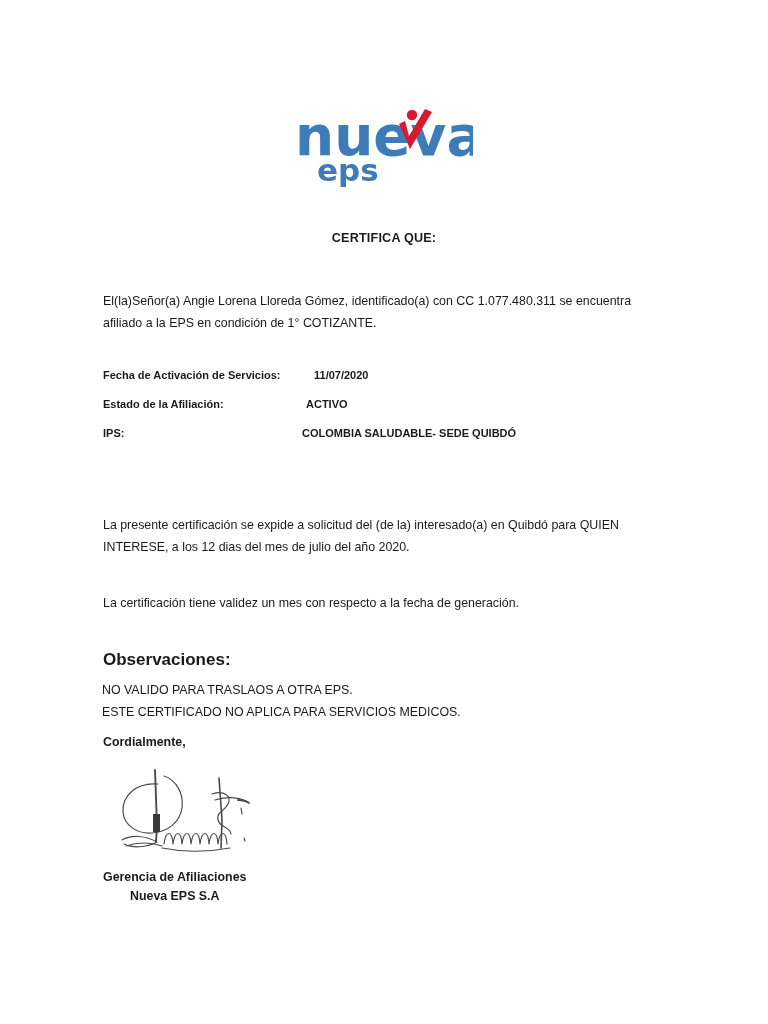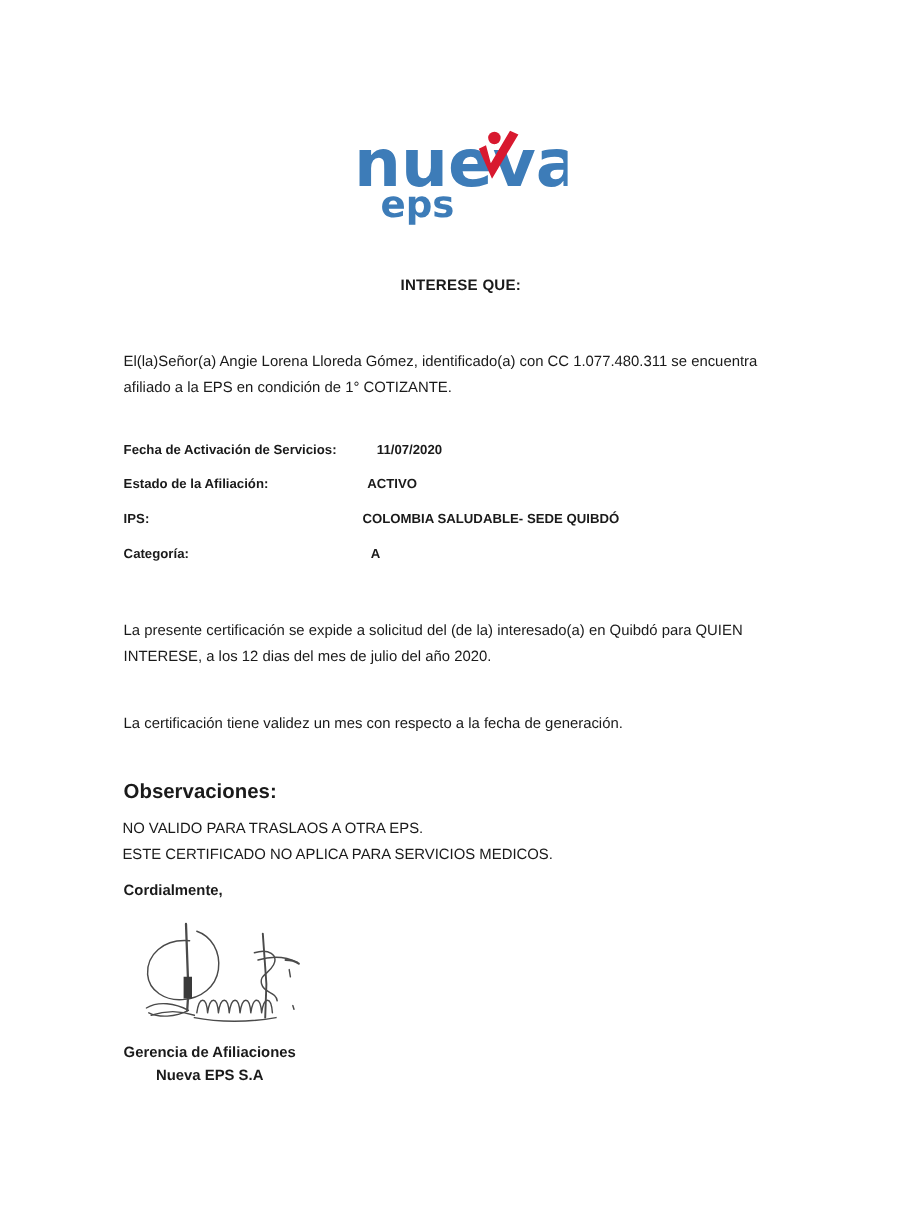--- a/index.html
+++ b/index.html
@@ -161,41 +161,37 @@
 
       <g>
         <path d="M104 16 L115 41 L137 4 L130 1 L114 28 L110 13 Z" fill="#d8192f"></path>
         <circle cx="117" cy="7" r="5.2" fill="#d8192f"></circle>
       </g>
 
       <text x="22" y="73" font-family="'DejaVu Sans', sans-serif" font-size="31" font-weight="bold" fill="#3d7cb8">eps</text>
     </svg>
   </div>
 
-  <div class="certifica">INTERESE QUE:</div>
+  <div class="certifica">CERTIFICA QUE:</div>
 
   <div class="body-para">El(la)Señor(a) Angie Lorena Lloreda Gómez, identificado(a) con CC 1.077.480.311 se encuentra afiliado a la EPS en condición de 1° COTIZANTE.</div>
 
   <div class="fields">
     <div class="field-row" data-row="0">
       <span class="field-label">Fecha de Activación de Servicios:</span>
       <span class="field-value">11/07/2020</span>
     </div>
     <div class="field-row" data-row="1">
       <span class="field-label">Estado de la Afiliación:</span>
       <span class="field-value">ACTIVO</span>
     </div>
     <div class="field-row" data-row="2">
       <span class="field-label">IPS:</span>
       <span class="field-value">COLOMBIA SALUDABLE- SEDE QUIBDÓ</span>
     </div>
-    <div class="field-row" data-row="3">
-      <span class="field-label">Categoría:</span>
-      <span class="field-value">A</span>
-    </div>
   </div>
 
   <div class="expide-para">La presente certificación se expide a solicitud del (de la) interesado(a) en Quibdó para QUIEN INTERESE, a los 12 dias del mes de julio del año 2020.</div>
 
   <div class="validez-para">La certificación tiene validez un mes con respecto a la fecha de generación.</div>
 
   <div class="obs-title">Observaciones:</div>
   <div class="obs-lines">
     <div>NO VALIDO PARA TRASLAOS A OTRA EPS.</div>
     <div>ESTE CERTIFICADO NO APLICA PARA SERVICIOS MEDICOS.</div>

